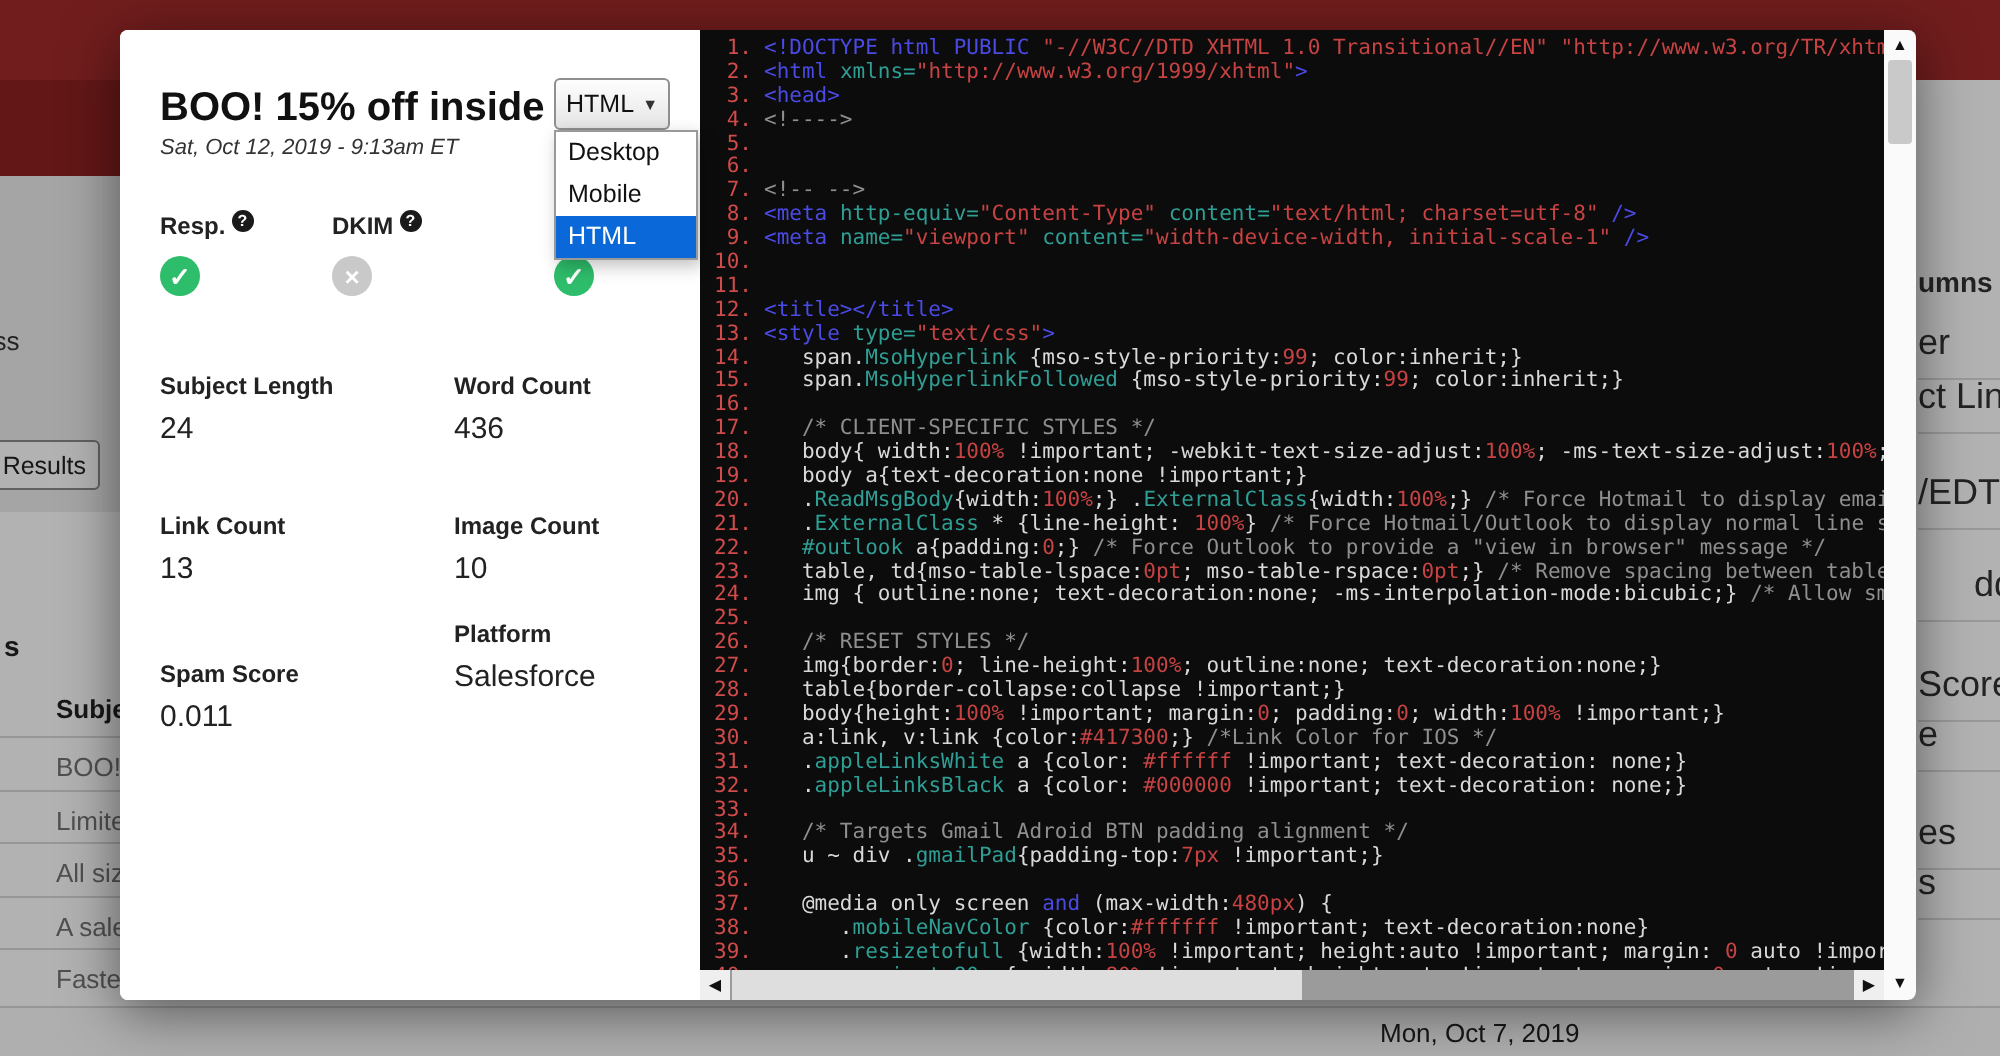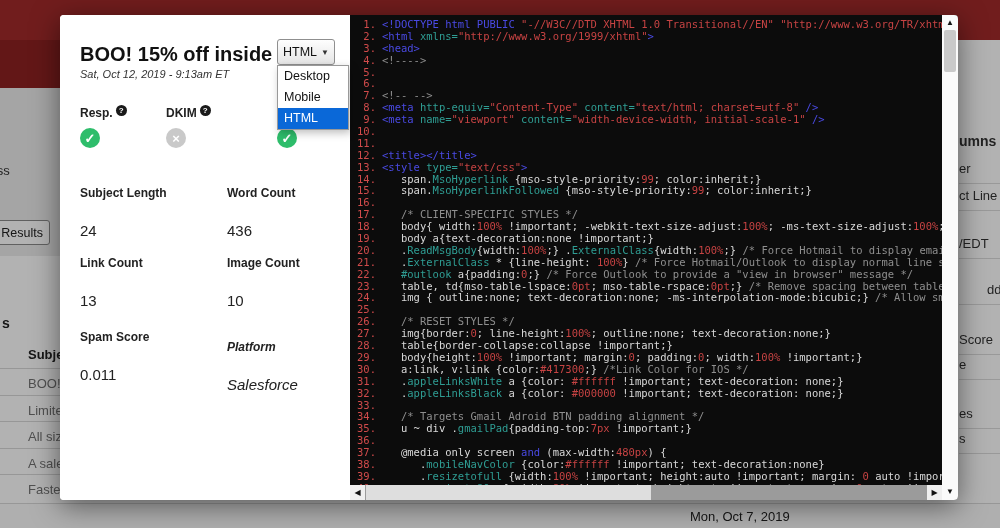--- a/index.html
+++ b/index.html
@@ -17,21 +17,21 @@
   .bg-heading-frag { position:absolute; left:2px; top:315px; font-size:14px; font-weight:bold; color:#222; }
   .bg-table-header { position:absolute; left:28px; top:347px; font-size:13px; font-weight:bold; color:#222; }
   .bg-rows { position:absolute; inset:0; }
   .bg-row { position:absolute; left:0; width:73px; padding:7px 0 0 28px; height:27px;
      font-size:13px; color:#737373; border-top:1px solid #d8d8d8; white-space:nowrap; }
   .bg-bottom-row { position:absolute; left:0; top:503px; width:100%; height:25px; background:#fbfbfb;
      border-top:1px solid #d8d8d8; font-size:13px; color:#222; }
   .bg-bottom-subject { position:absolute; left:28px; top:5px; }
   .bg-bottom-date { position:absolute; left:690px; top:5px; }
   .bg-frags { position:absolute; inset:0; }
-  .bg-frag { position:absolute; left:959px; width:41px; font-size:13px; color:#333;
+  .bg-frag { position:absolute; left:959px; width:41px; font-size:18px; color:#333;
      padding-bottom:7px; border-bottom:1px solid #dcdcdc; white-space:nowrap; }
   .bg-frag.bold { font-weight:bold; font-size:14px; border-bottom:none; }
 
   .overlay { position:absolute; inset:0; background:rgba(0,0,0,0.30); z-index:5; }
 
   
   .modal { position:absolute; left:60px; top:15px; width:898px; height:485px; background:#fff;
      z-index:10; display:flex; box-shadow:0 6px 28px rgba(0,0,0,0.5); border-radius:4px; overflow:hidden; }
   .left-panel { position:relative; width:290px; min-width:290px; background:#fff; }
   .lp-title { position:absolute; left:20px; top:28px; width:195px; font-size:20px; font-weight:bold;
@@ -48,21 +48,21 @@
   .ind-label { position:absolute; font-size:12px; font-weight:bold; color:#222; white-space:nowrap; }
   .q-icon { display:inline-block; width:11px; height:11px; background:#1a1a1a; color:#fff; border-radius:50%;
      font-size:8px; line-height:11px; text-align:center; font-weight:bold; margin-left:3px; position:relative; top:-4px; }
   .status-circle { position:absolute; width:20px; height:20px; border-radius:50%;
      display:flex; align-items:center; justify-content:center; color:#fff; font-size:13px; font-weight:bold; }
   .status-pass { background:#2ebd6b; }
   .status-neutral { background:#c9c9c9; }
   .stats { position:absolute; inset:0;padding-left:12px; }
   .stat { position:absolute; width:142px; }
   .stat-label { font-size:12px; font-weight:bold; color:#222; }
-  .stat-value { font-size:15px; color:#222; margin-top:22px; }
+  .stat-value { font-size:15px; color:#222; margin-top:6px; }
 
   
   .code-panel { position:relative; flex:1; background:#0c0c0c; overflow:hidden; }
   .code-lines { position:absolute; left:4px; top:4px; right:16px; bottom:15px; overflow:hidden;
      font-family:"DejaVu Sans Mono", monospace; font-size:10.5px; line-height:11.9px; }
   .code-line { height:11.9px; white-space:pre; }
   .ln   { display:inline-block; width:22px; text-align:right; color:#d14b4b; margin-right:6px; }
   .tk-t { color:#4a4ae4; }
   .tk-a { color:#2f9e94; }
   .tk-s { color:#c74343; }
@@ -170,21 +170,21 @@
             <div class="stat-value">13</div>
           </div>
           <div class="stat" style="left: 167px; top: 241px;">
             <div class="stat-label">Image Count</div>
             <div class="stat-value">10</div>
           </div>
           <div class="stat" style="left: 20px; top: 315px;">
             <div class="stat-label">Spam Score</div>
             <div class="stat-value">0.011</div>
           </div>
-          <div class="stat" style="left: 167px; top: 325px; font-style: italic;">
+          <div class="stat" style="left: 167px; top: 295px;">
             <div class="stat-label">Platform</div>
             <div class="stat-value">Salesforce</div>
           </div>
         </div>
     </div>
 
     <div class="code-panel">
       <div class="code-lines">
           <div class="code-line"><span class="ln">1.</span><span class="tk-t">&lt;!DOCTYPE html PUBLIC </span><span class="tk-s">"-//W3C//DTD XHTML 1.0 Transitional//EN"</span><span class="tk-p"> </span><span class="tk-s">"http://www.w3.org/TR/xhtml1</span></div>
           <div class="code-line"><span class="ln">2.</span><span class="tk-t">&lt;html </span><span class="tk-a">xmlns=</span><span class="tk-s">"http://www.w3.org/1999/xhtml"</span><span class="tk-t">&gt;</span></div>

